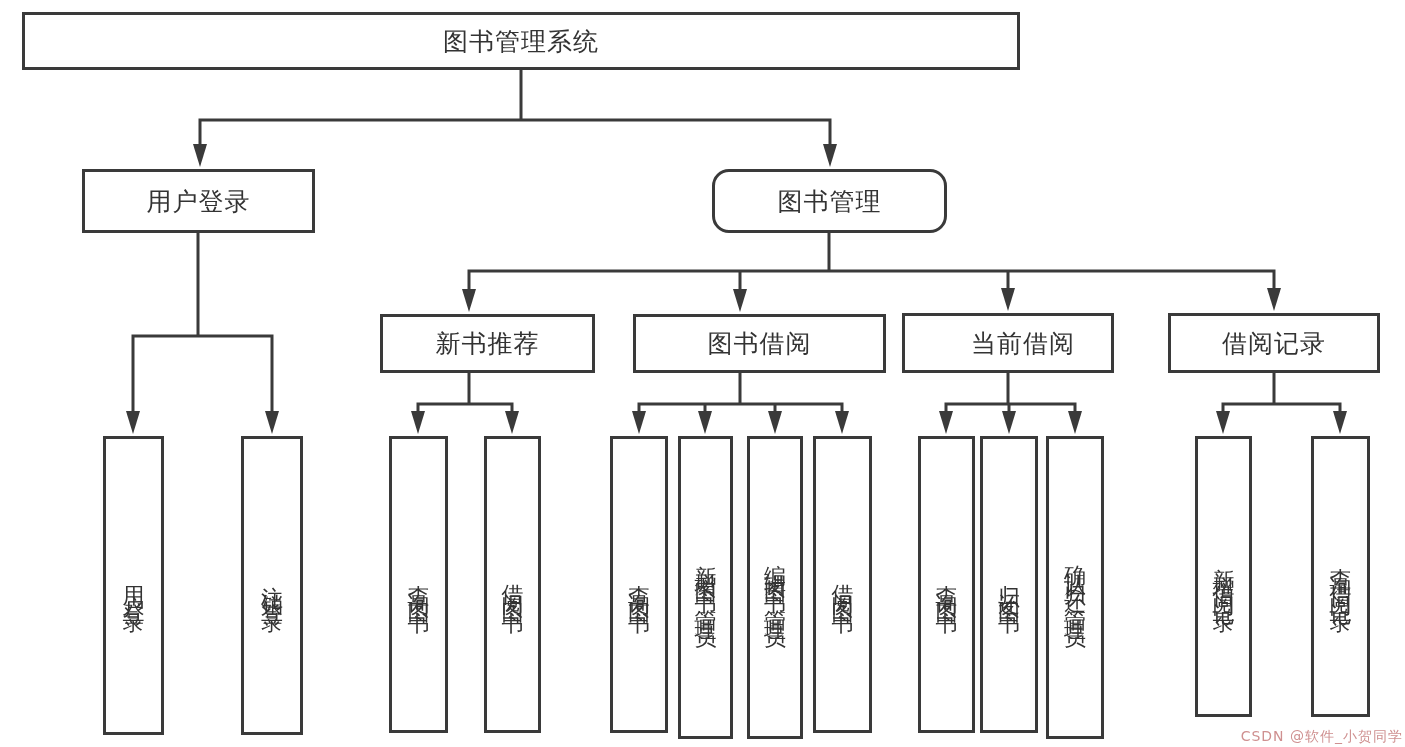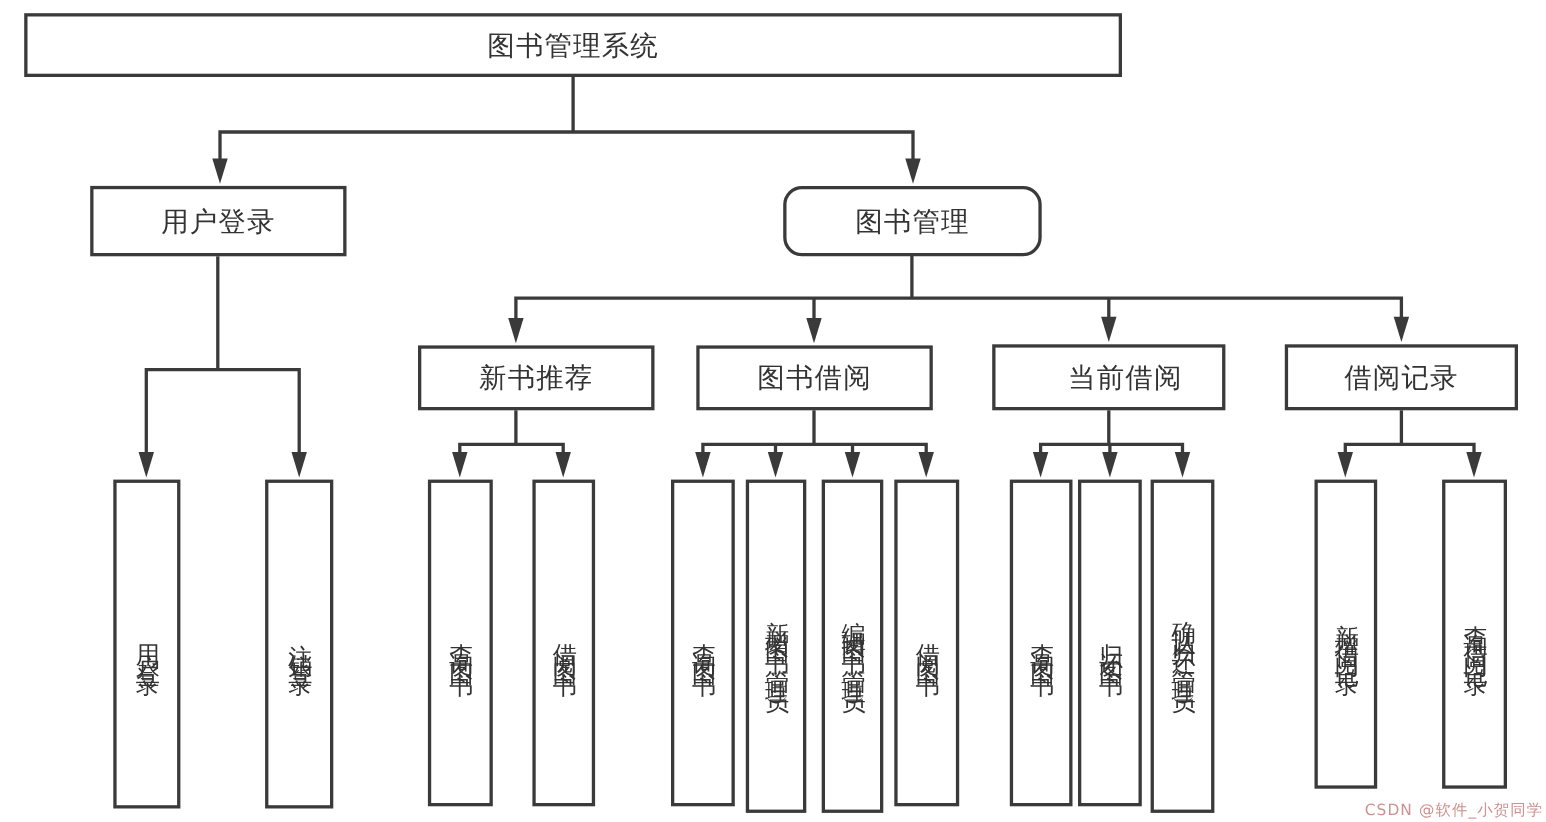--- a/index.html
+++ b/index.html
@@ -125,21 +125,21 @@
   <div class="hbox" style="left:82px;top:169px;width:233px;height:64px;">
     <span>用户登录</span>
   </div>
   <div class="hbox" style="left:712px;top:169px;width:235px;height:64px;border-radius:17px;">
     <span>图书管理</span>
   </div>
 
   <div class="hbox" style="left:362px;top:314px;width:215px;height:59px;margin-left:18px;">
     <span>新书推荐</span>
   </div>
-  <div class="hbox" style="left:633px;top:314px;width:215px;height:59px;">
+  <div class="hbox" style="left:633px;top:314px;width:253px;height:59px;">
     <span>图书借阅</span>
   </div>
   <div class="hbox" style="left:902px;top:313px;width:212px;height:60px;padding-left:30px;">
     <span>当前借阅</span>
   </div>
   <div class="hbox" style="left:1168px;top:313px;width:212px;height:60px;">
     <span>借阅记录</span>
   </div>
 
   <div class="vbox" style="left:103px;top:436px;width:61px;height:299px;">

